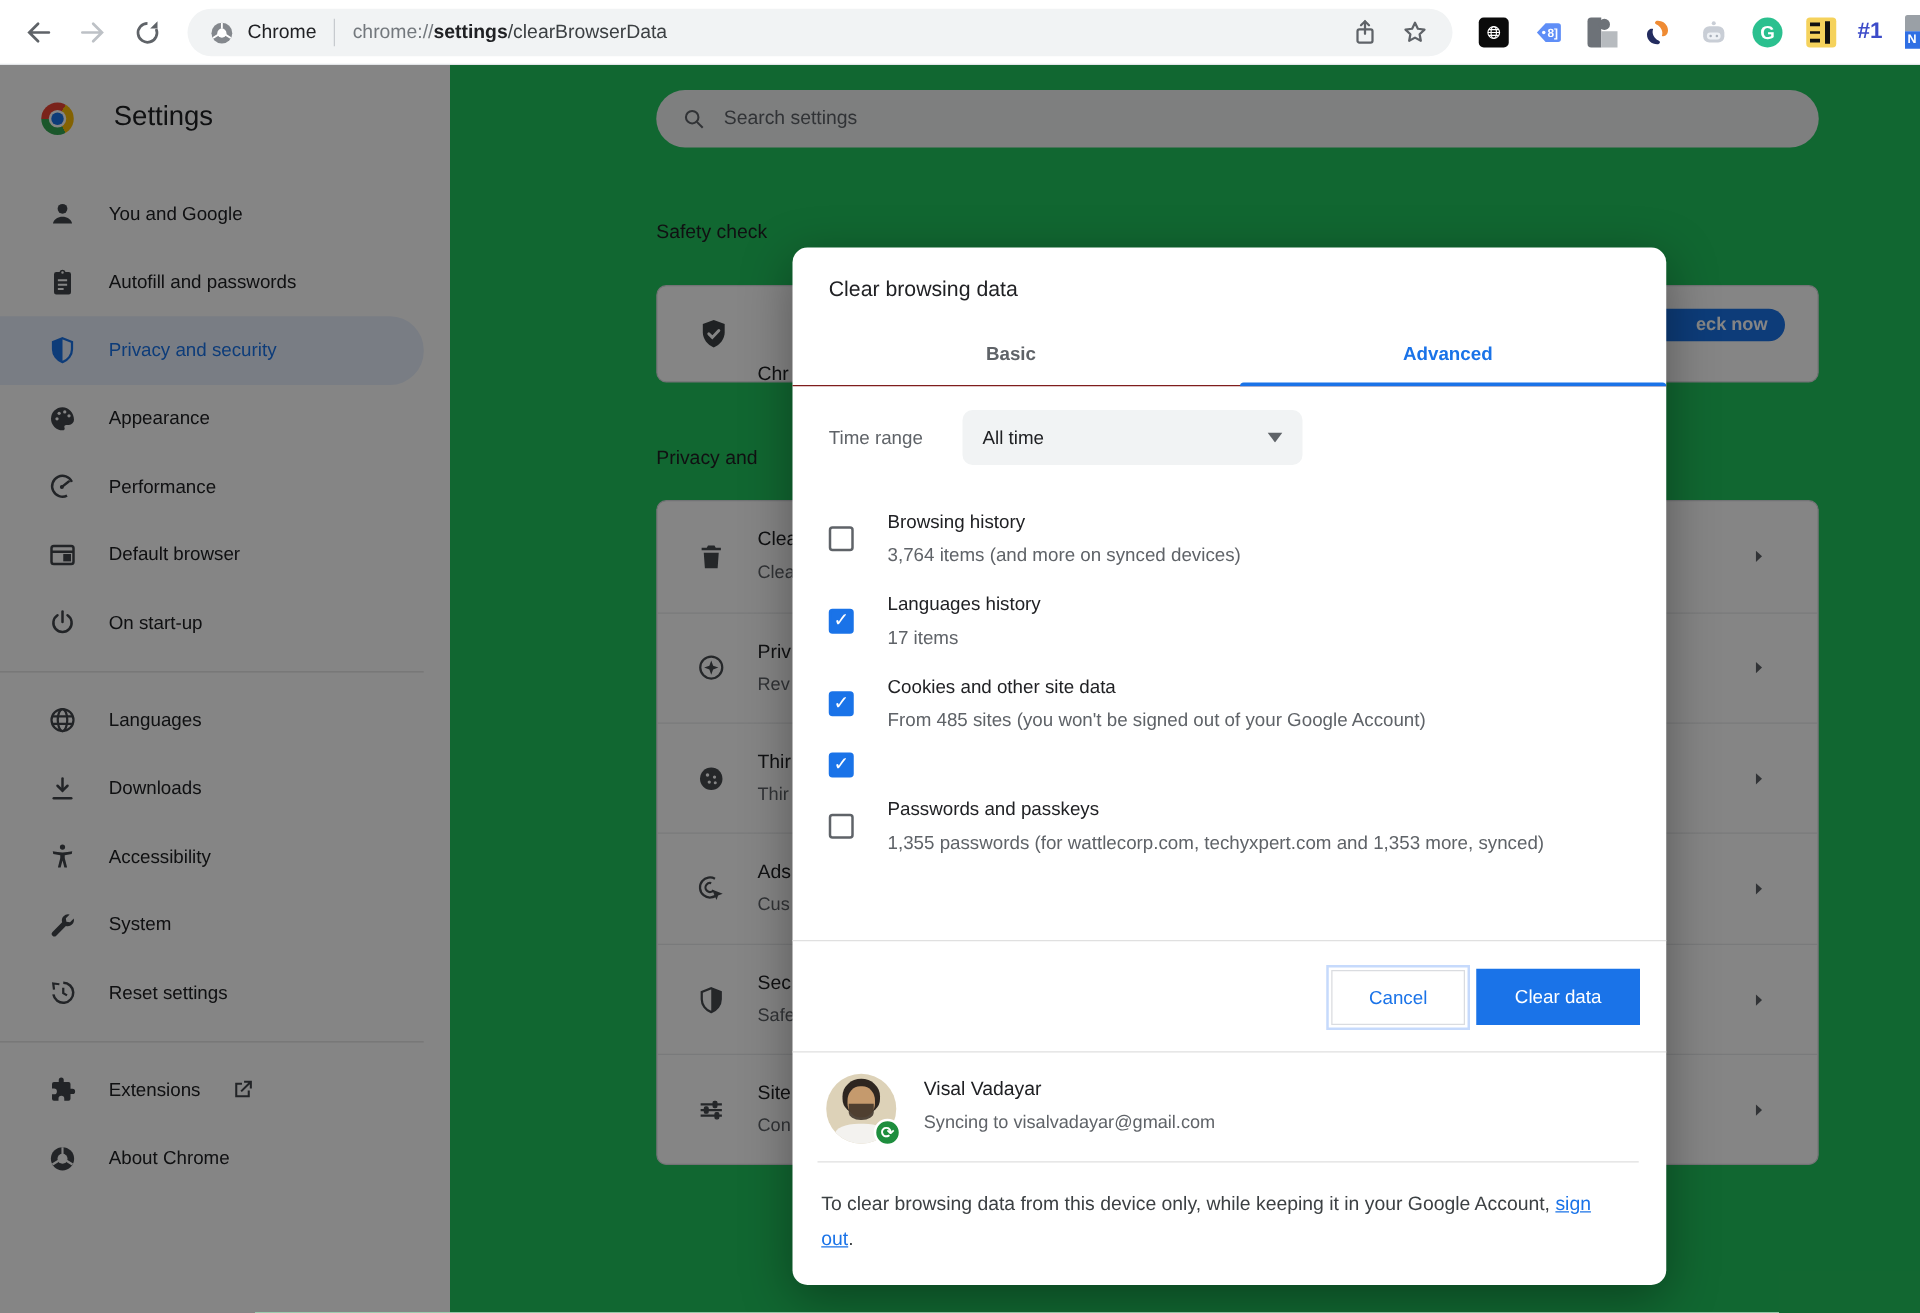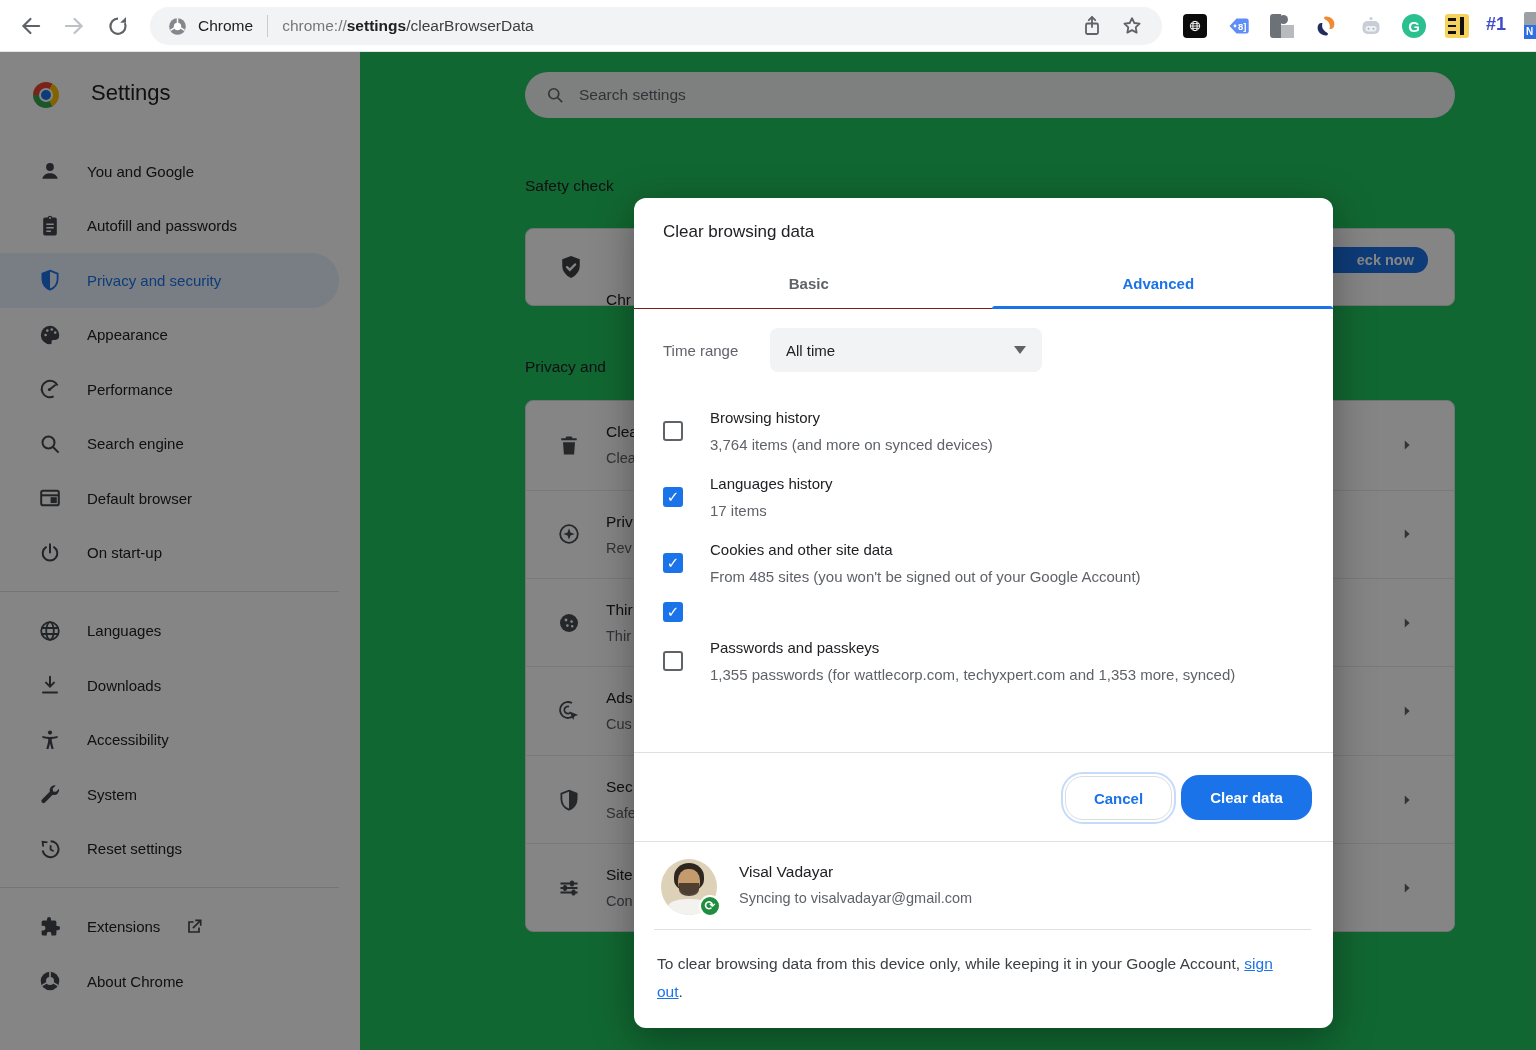--- a/index.html
+++ b/index.html
@@ -109,21 +109,21 @@
   .cb{flex:none;width:20px;height:20px;border:2px solid #5f6368;border-radius:3px;background:#fff;margin-right:27px;}
   .cb.checked{border-color:#1a73e8;background:#1a73e8;}
   .cb.checked::after{content:"\2713";display:block;color:#fff;font-size:15px;font-weight:700;line-height:16px;text-align:center;}
   .cb-text{font-size:15px;line-height:27px;}
   .cb-label{color:#202124;}
   .cb-detail{color:#5f6368;}
   .dlg-div{position:absolute;left:0;width:699px;height:1px;background:#e0e0e0;}
   .d1{top:554px;}
   .d2{top:643px;}
   .d3{top:731px;left:20px;width:657px;}
-  .btn{position:absolute;border-radius:18px;font-size:15px;font-weight:700;display:flex;align-items:center;
+  .btn{position:absolute;border-radius:0;font-size:15px;font-weight:400;display:flex;align-items:center;
        justify-content:center;cursor:pointer;}
   .btn-cancel{left:431px;top:578px;width:107px;height:44px;background:#fff;color:#1a73e8;
               border:1px solid #dadce0;outline:2px solid #c6dafc;outline-offset:2px;}
   .btn-clear{left:547px;top:577px;width:131px;height:45px;background:#1a73e8;color:#fff;border:none;}
   .avatar{position:absolute;left:27px;top:661px;width:56px;height:56px;border-radius:50%;background:#ddd2b8;overflow:hidden;}
   .avatar .hair{position:absolute;left:13px;top:4px;width:30px;height:28px;border-radius:50% 50% 42% 42%;background:#2e2620;}
   .avatar .face{position:absolute;left:17px;top:10px;width:22px;height:25px;border-radius:46%;background:#c59a6d;}
   .avatar .beard{position:absolute;left:18px;top:24px;width:20px;height:13px;border-radius:0 0 48% 48%;background:#3a2f26;opacity:.85;}
   .avatar .shirt{position:absolute;left:7px;top:40px;width:42px;height:18px;border-radius:45% 45% 0 0;background:#f3f2ef;}
   .sync-badge{position:absolute;left:65px;top:697px;width:22px;height:22px;border-radius:50%;background:#1e8e3e;
@@ -286,29 +286,20 @@
             <svg viewBox="0 0 24 24">
               <circle cx="12" cy="12" r="8.3" fill="none" stroke="currentColor" stroke-width="2" stroke-dasharray="39 13" transform="rotate(64 12 12)"></circle>
               <path d="M11.3 12.7L17 8.2" stroke="currentColor" stroke-width="2" stroke-linecap="round"></path>
               <circle cx="11.5" cy="12.5" r="1.6" fill="currentColor"></circle>
             </svg>
           </span>
         <span>Performance</span>
       </div>
       <div class="nav-item">
         <span class="nico">
-            <svg viewBox="0 0 24 24" fill="none" stroke="currentColor" stroke-width="2">
-              <circle cx="10.5" cy="10.5" r="6"></circle>
-              <path d="M15 15l5.6 5.6"></path>
-            </svg>
-          </span>
-        <span>Search engine</span>
-      </div>
-      <div class="nav-item">
-        <span class="nico">
             <svg viewBox="0 0 24 24">
               <rect x="3.2" y="4.8" width="17.6" height="14.4" rx="1.8" fill="none" stroke="currentColor" stroke-width="2"></rect>
               <path d="M3.5 9.3h17" stroke="currentColor" stroke-width="2"></path>
               <rect x="12.6" y="11.2" width="6.2" height="5.9" fill="currentColor"></rect>
             </svg>
           </span>
         <span>Default browser</span>
       </div>
       <div class="nav-item">
         <span class="nico">

